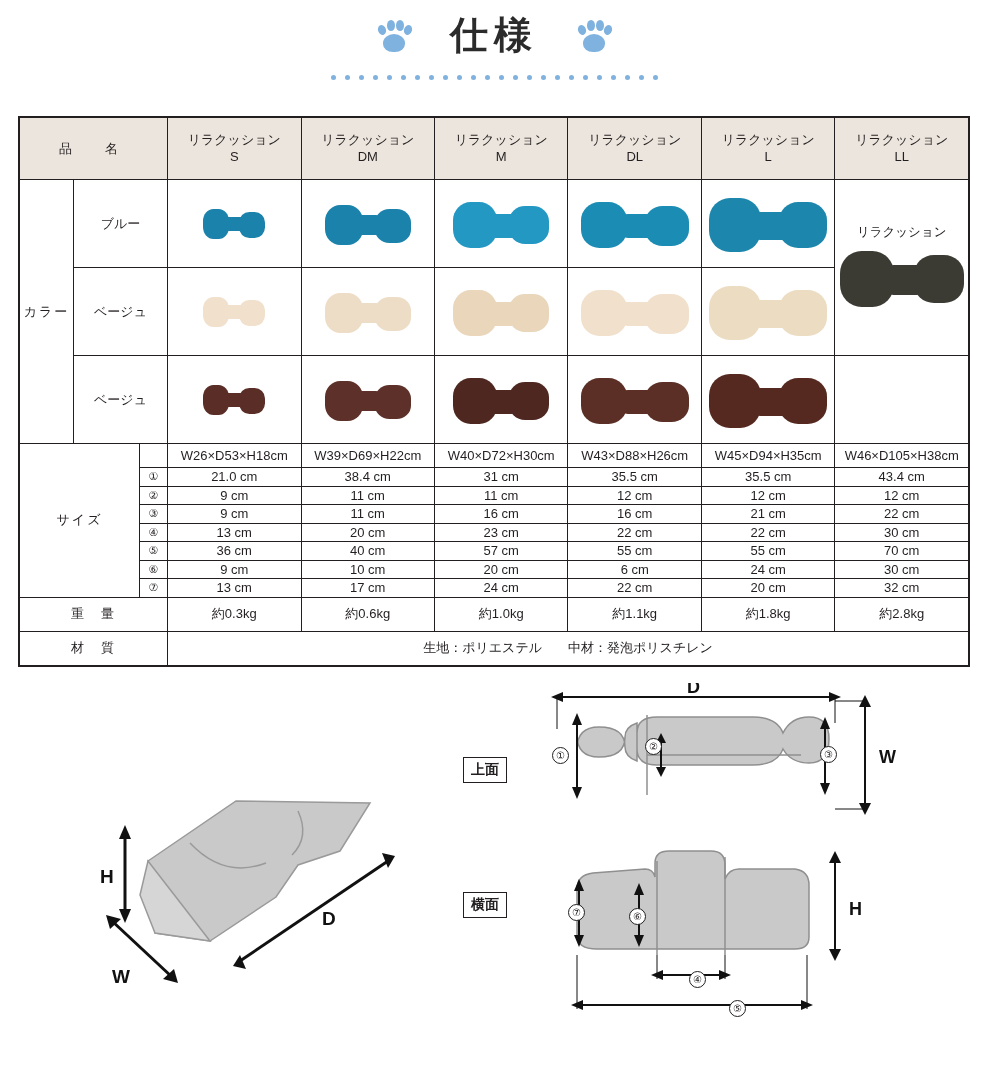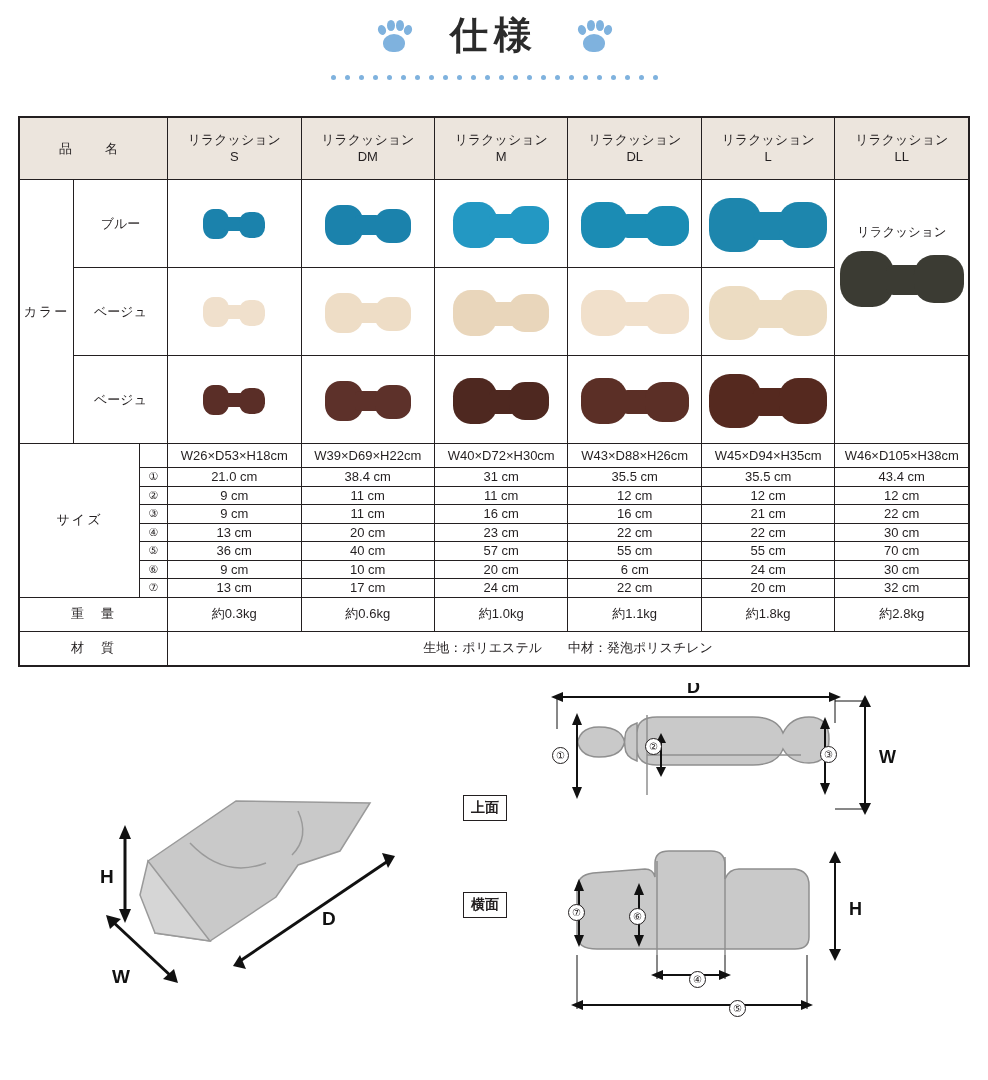--- a/index.html
+++ b/index.html
@@ -491,21 +491,21 @@
     <polygon points="193,283 206,286 200,272" fill="#111"></polygon>
     <polygon points="355,173 342,170 348,185" fill="#111"></polygon>
     <text x="282" y="242" font-family="Liberation Sans, sans-serif" font-size="19" font-weight="bold" fill="#111">D</text>
 
     <line x1="72" y1="238" x2="132" y2="294" stroke="#111" stroke-width="3"></line>
     <polygon points="66,232 70,246 81,236" fill="#111"></polygon>
     <polygon points="138,300 134,286 123,296" fill="#111"></polygon>
     <text x="72" y="300" font-family="Liberation Sans, sans-serif" font-size="19" font-weight="bold" fill="#111">W</text>
   </svg>
 
-  <div class="abs dlabel-box" style="left:463px; top:74px;margin-top:38px;">上面</div>
+  <div class="abs dlabel-box" style="left:463px; top:74px;">上面</div>
 
   <svg class="abs" style="left:535px; top:0;" width="400" height="150" viewBox="0 0 400 150">
 
     <path d="M42 48 q0 -22 22 -22 q26 0 26 20 q0 10 12 14 l0 -28 q0 -16 20 -16 l96 0 q24 0 30 16 q8 -16 26 -16 q20 0 20 22 q0 24 -20 24 q-18 0 -26 -14 q-6 16 -30 16 l-96 0 q-20 0 -20 -16 l0 -26 q-12 4 -12 14 q0 20 -26 20 q-22 0 -22 -22 z" transform="translate(0,18)" fill="#c9c9c9" stroke="#8f8f8f" stroke-width="1.5"></path>
     <line x1="112" y1="32" x2="112" y2="112" stroke="#8f8f8f" stroke-width="1.5"></line>
     <line x1="112" y1="72" x2="266" y2="72" stroke="#8f8f8f" stroke-width="1.5"></line>
 
     <line x1="22" y1="14" x2="300" y2="14" stroke="#111" stroke-width="2"></line>
     <polygon points="16,14 28,9 28,19" fill="#111"></polygon>
     <polygon points="306,14 294,9 294,19" fill="#111"></polygon>

